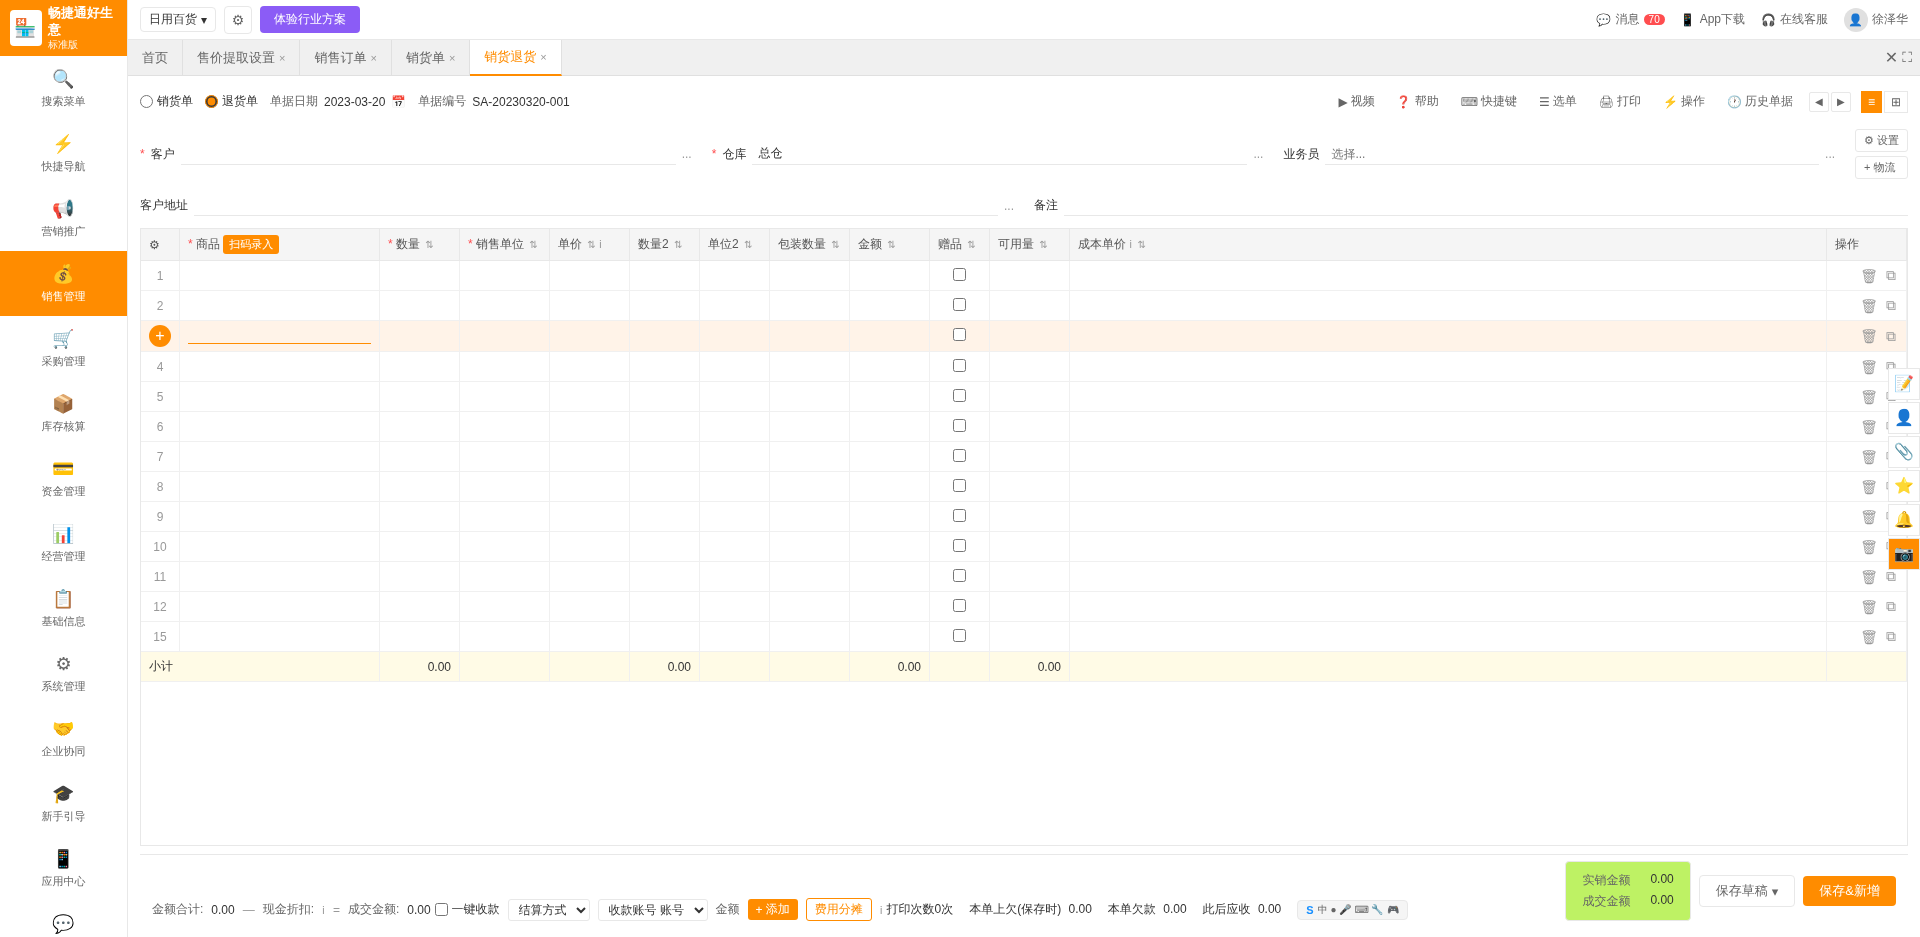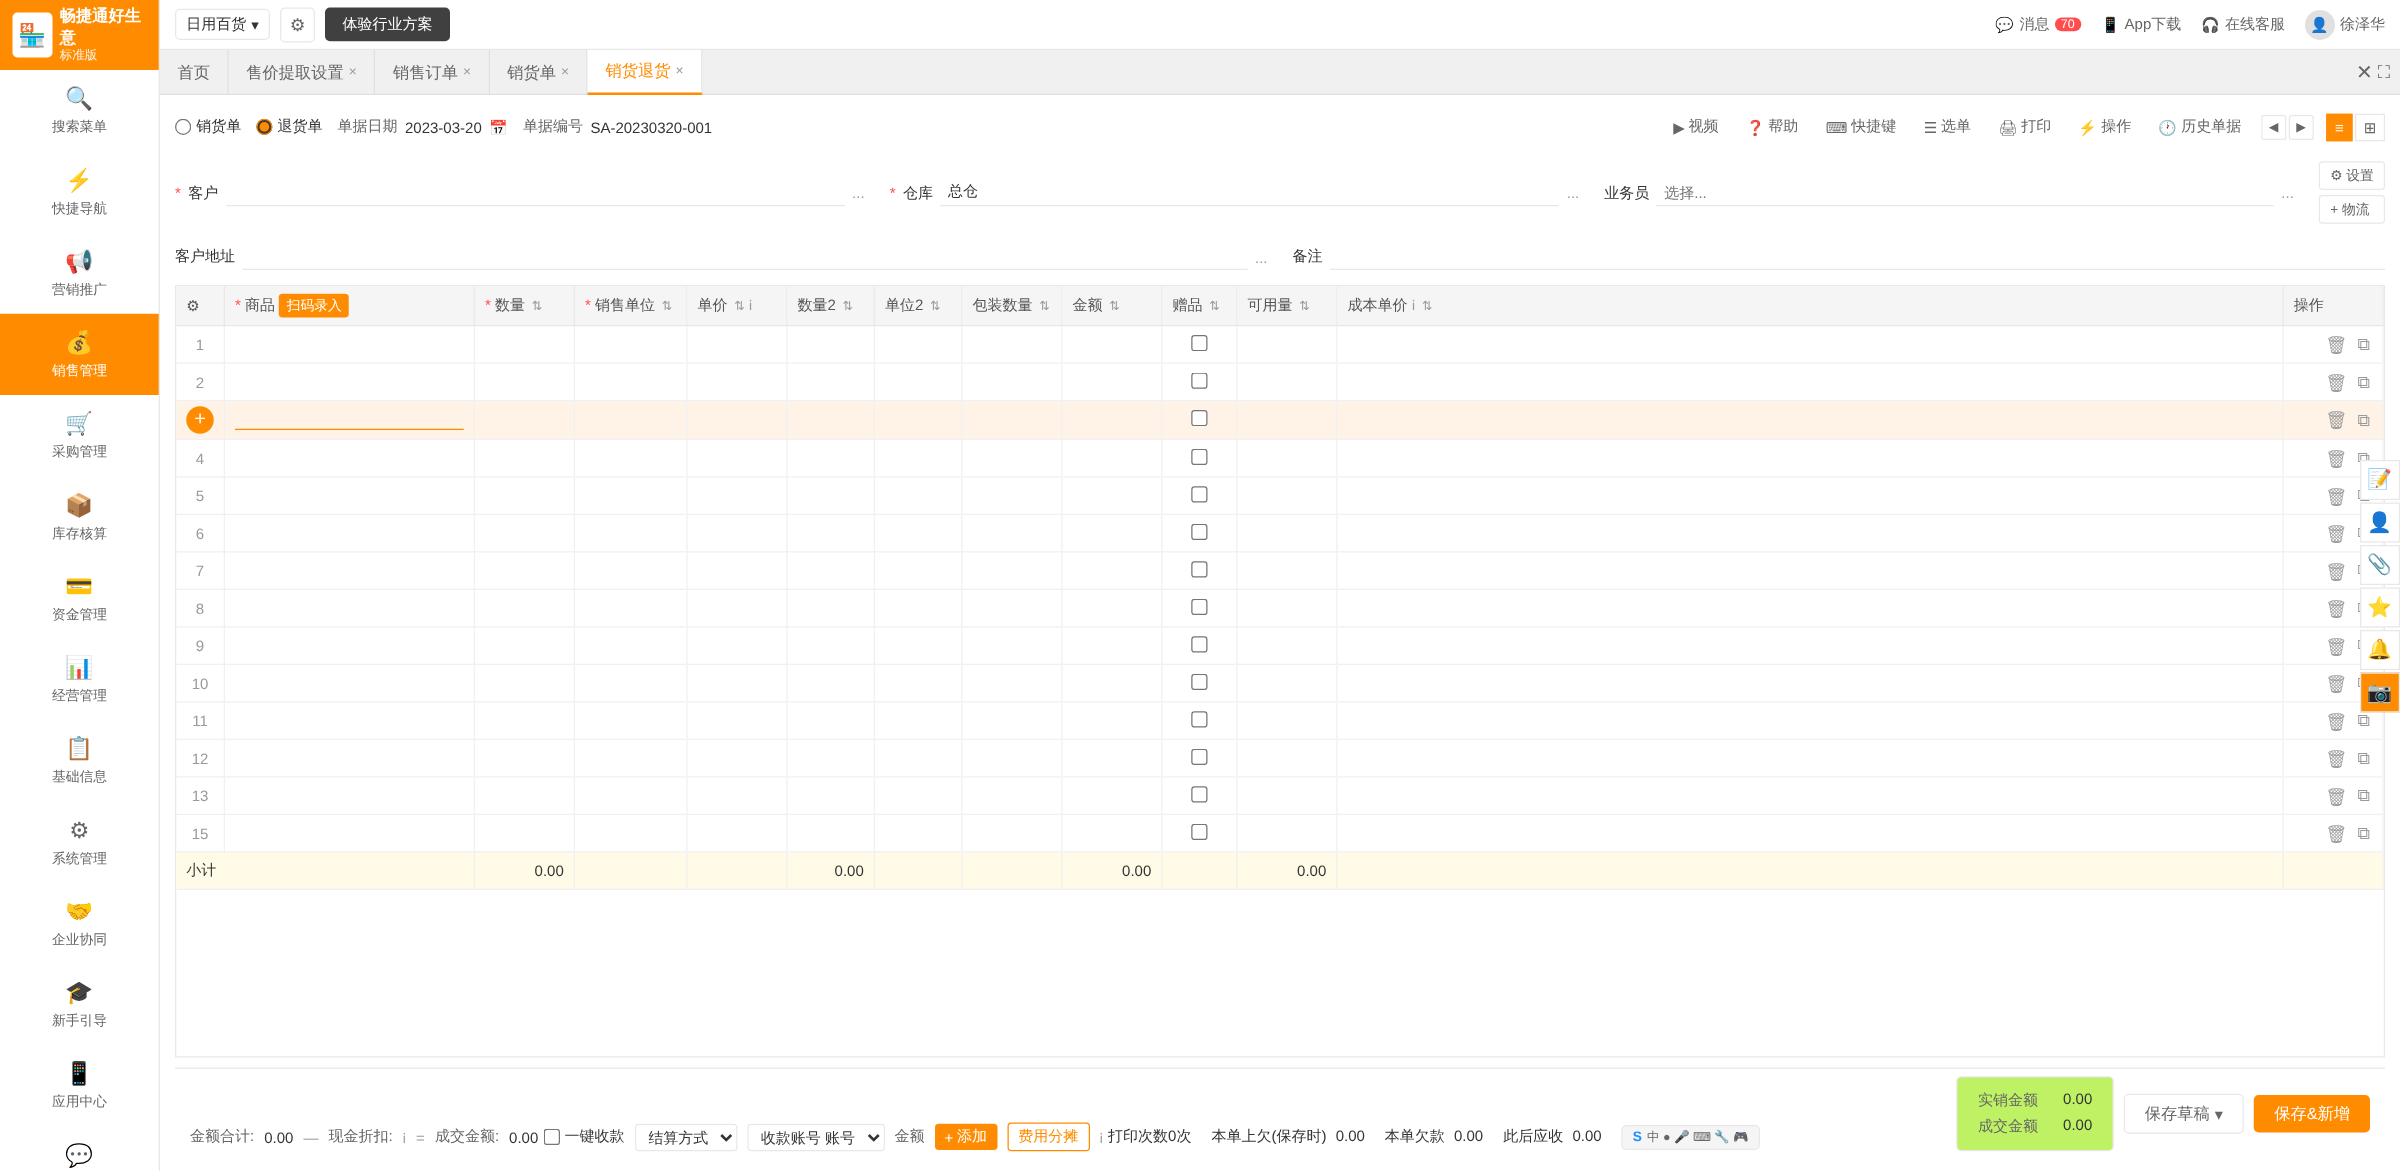--- a/index.html
+++ b/index.html
@@ -23,21 +23,21 @@
     .sidebar-item .s-label { font-size: 11px; text-align: center; }
 
     
     .main { flex: 1; display: flex; flex-direction: column; overflow: hidden; }
 
     
     .topbar { height: 40px; background: #fff; border-bottom: 1px solid #e8e8e8; display: flex; align-items: center; padding: 0 12px; gap: 8px; }
     .topbar-left { display: flex; align-items: center; gap: 8px; flex: 1; }
     .topbar-select { display: flex; align-items: center; gap: 4px; border: 1px solid #e8e8e8; border-radius: 4px; padding: 3px 8px; background: #fff; cursor: pointer; font-size: 12px; color: #333; }
     .topbar-gear { width: 28px; height: 28px; border: 1px solid #e8e8e8; border-radius: 4px; display: flex; align-items: center; justify-content: center; cursor: pointer; color: #666; font-size: 14px; }
-    .topbar-btn { background: #404040; color: #fff; border: none; border-radius: 4px; padding: 5px 14px; font-size: 12px; cursor: pointer; text-align: center; }
+    .topbar-btn { background: #8b5cf6; color: #fff; border: none; border-radius: 4px; padding: 5px 14px; font-size: 12px; cursor: pointer; text-align: center; }
     .topbar-right { display: flex; align-items: center; gap: 16px; }
     .topbar-right-item { display: flex; align-items: center; gap: 4px; cursor: pointer; color: #666; font-size: 12px; }
     .topbar-badge { background: #ff4d4f; color: #fff; border-radius: 10px; padding: 0 5px; font-size: 10px; min-width: 16px; text-align: center; }
     .topbar-avatar { width: 24px; height: 24px; border-radius: 50%; background: #e0e0e0; display: flex; align-items: center; justify-content: center; font-size: 12px; color: #666; }
 
     
     .tabs { height: 36px; background: #f0f0f0; display: flex; align-items: center; padding: 0; border-bottom: 1px solid #e0e0e0; }
     .tab { display: flex; align-items: center; gap: 4px; padding: 0 14px; height: 36px; cursor: pointer; font-size: 13px; color: #666; border-right: 1px solid #e0e0e0; white-space: nowrap; }
     .tab.active { background: #fff; color: #ff8c00; border-bottom: 2px solid #ff8c00; }
 
@@ -667,40 +667,20 @@
                 <td></td>
                 <td></td>
                 <td>
                   <div class="action-cell">
                     <span class="action-icon">🗑</span>
                     <span class="action-icon">⧉</span>
                   </div>
                 </td>
               </tr>
             <tr>
-                <td class="num-cell">13</td>
-                <td></td>
-                <td></td>
-                <td></td>
-                <td></td>
-                <td></td>
-                <td></td>
-                <td></td>
-                <td></td>
-                <td class="checkbox-cell"><input type="checkbox" style=""></td>
-                <td></td>
-                <td></td>
-                <td>
-                  <div class="action-cell">
-                    <span class="action-icon">🗑</span>
-                    <span class="action-icon">⧉</span>
-                  </div>
-                </td>
-              </tr>
-            <tr>
                 <td class="num-cell">15</td>
                 <td></td>
                 <td></td>
                 <td></td>
                 <td></td>
                 <td></td>
                 <td></td>
                 <td></td>
                 <td></td>
                 <td class="checkbox-cell"><input type="checkbox" style=""></td>

